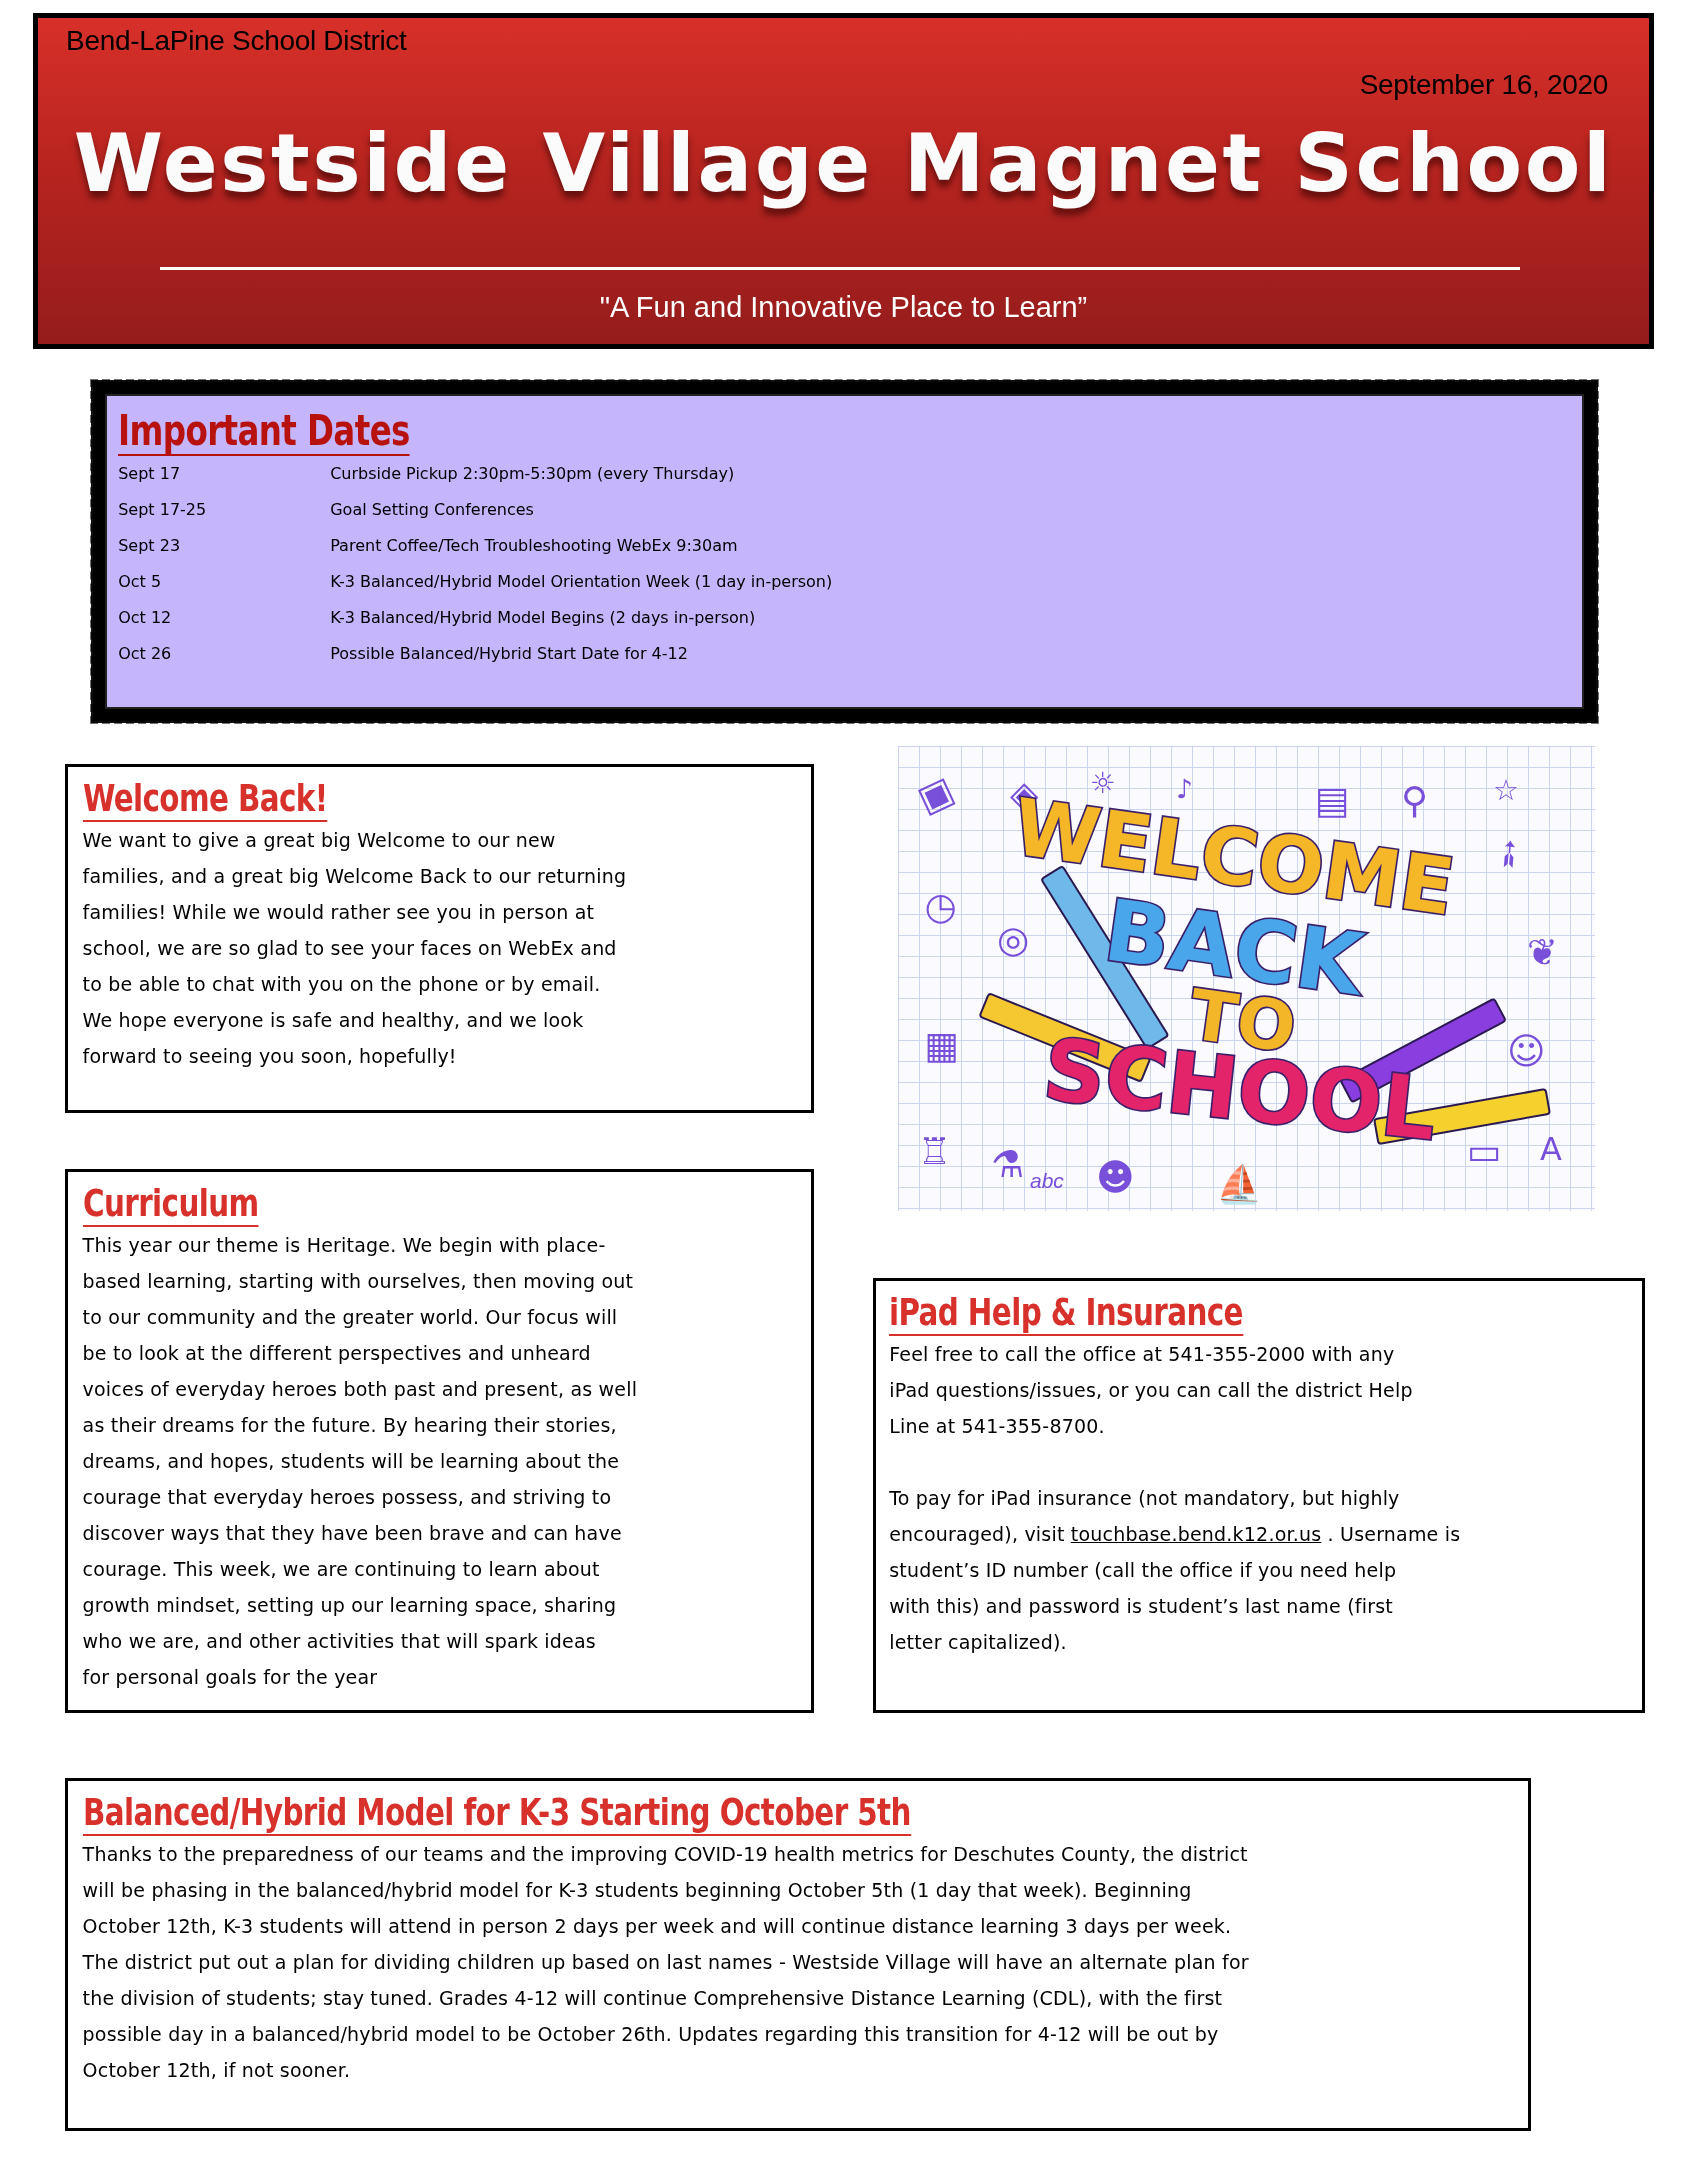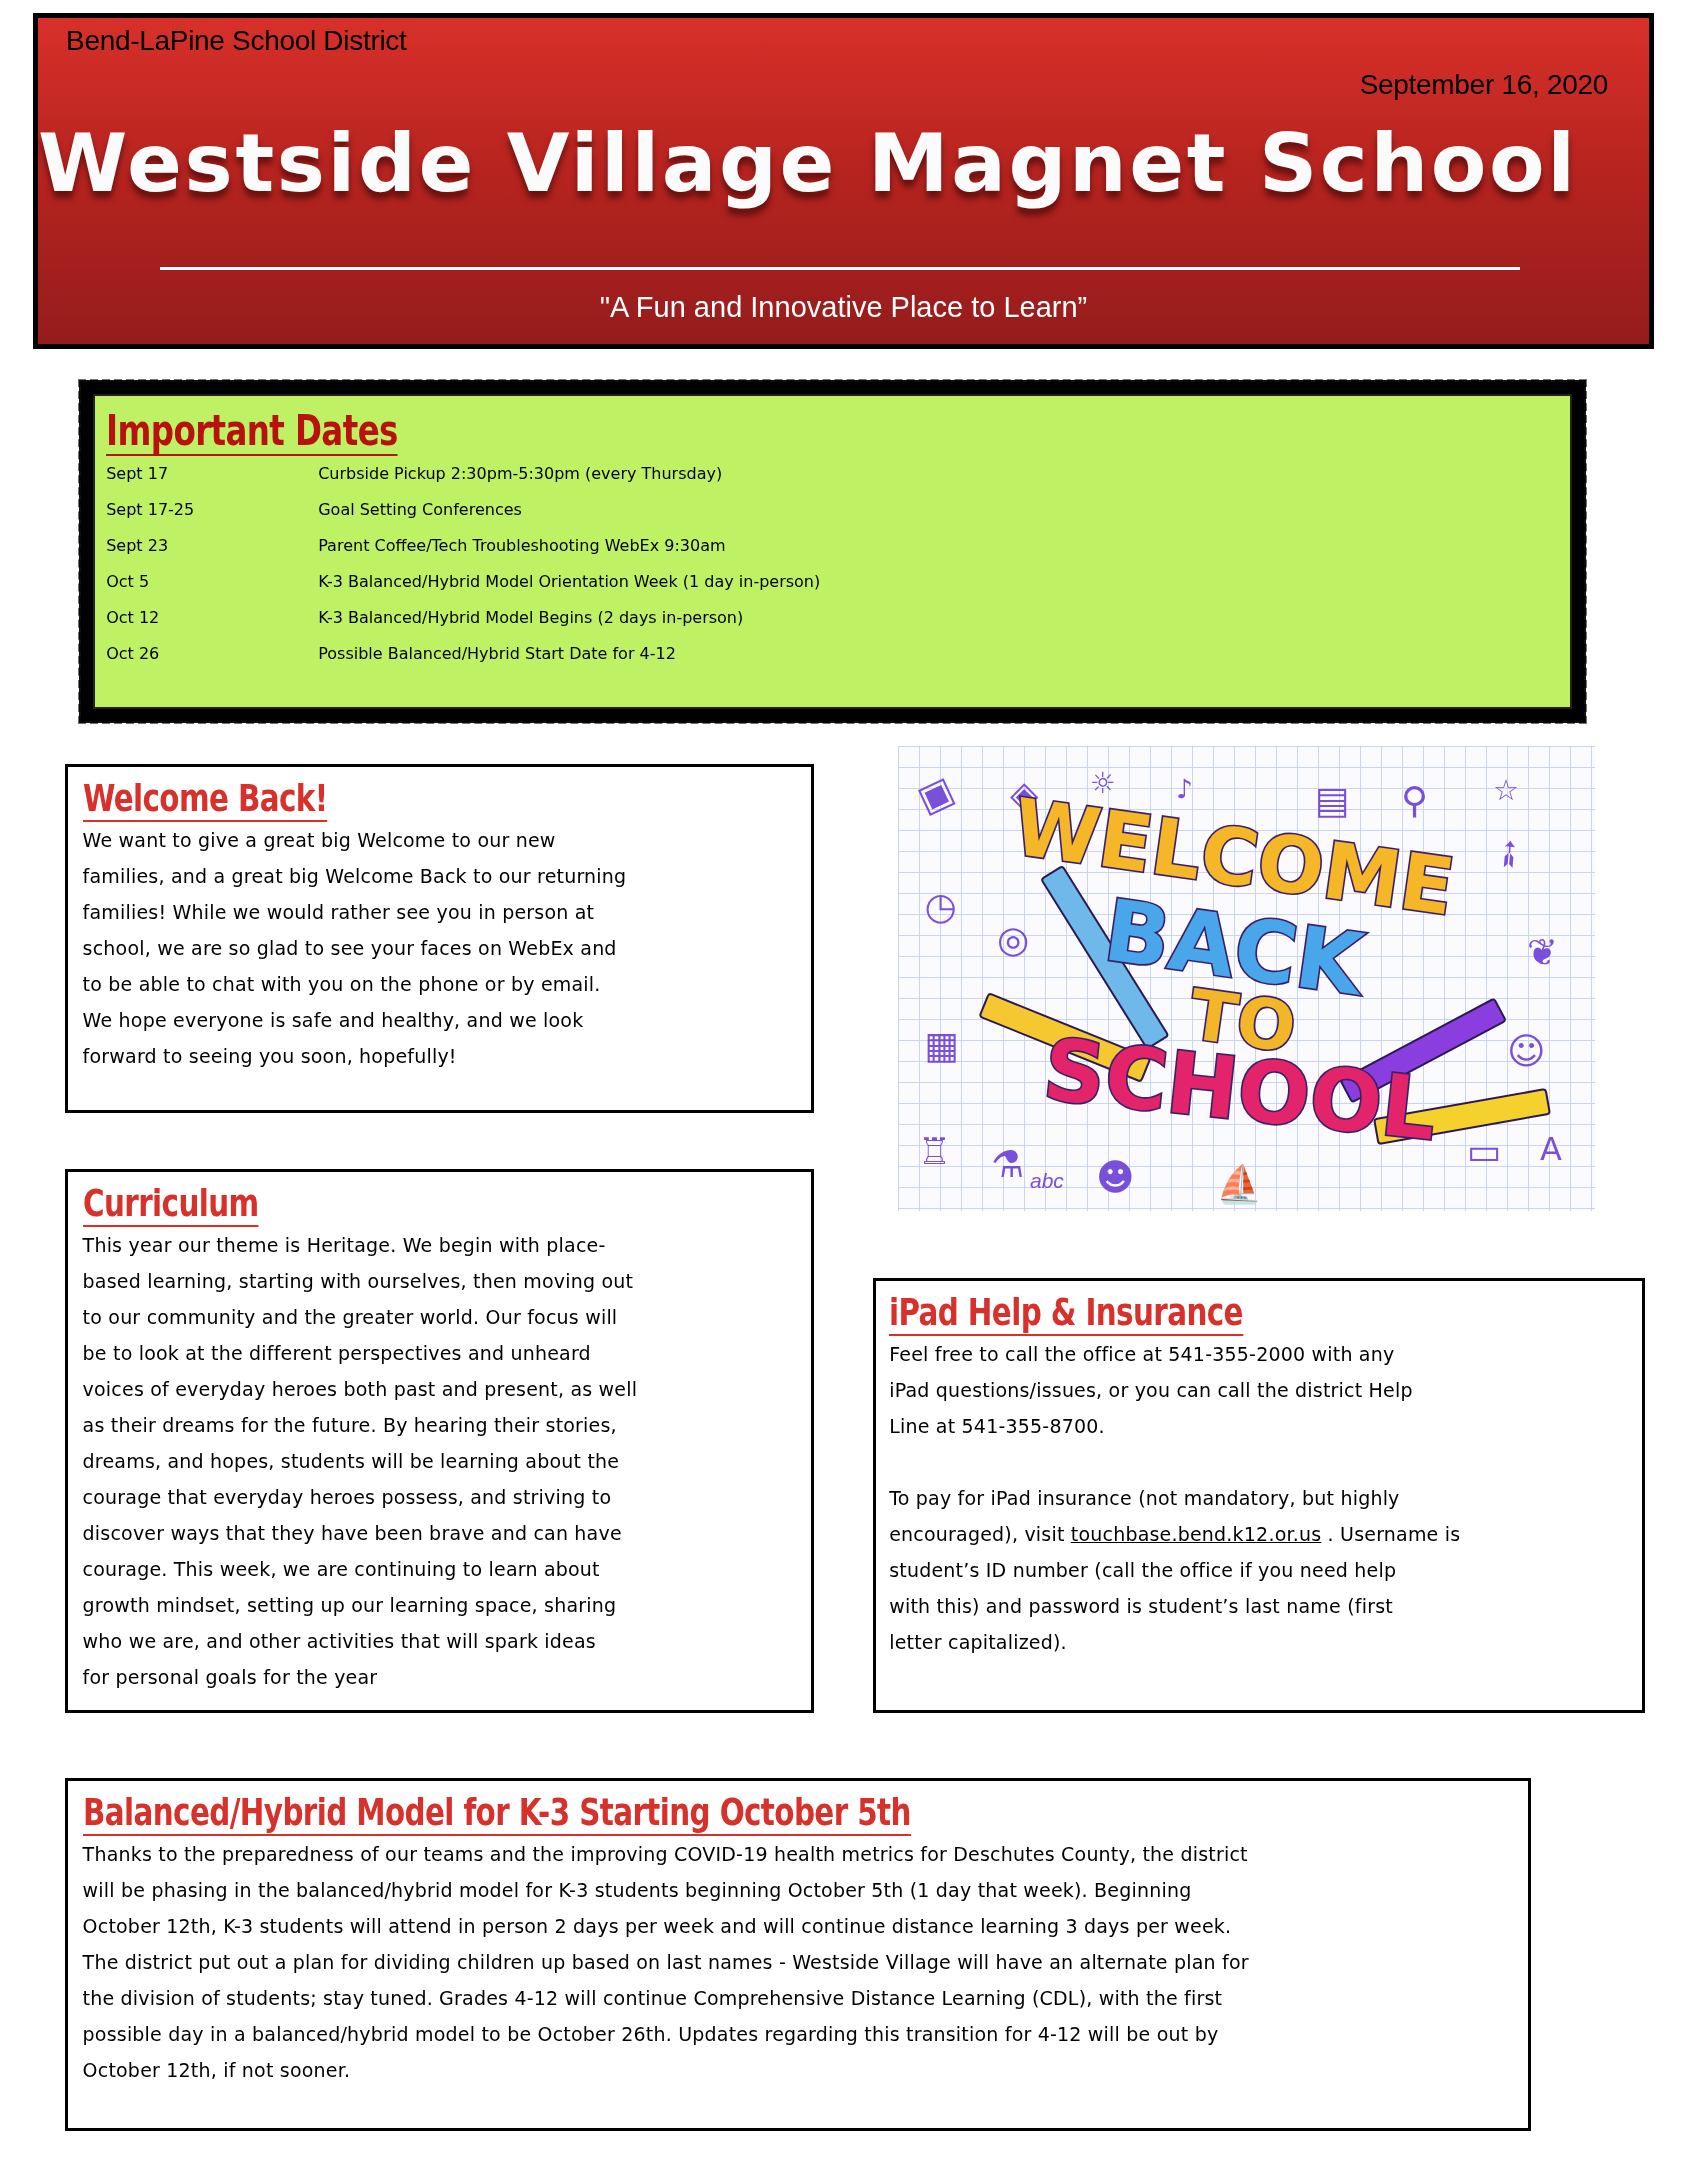--- a/index.html
+++ b/index.html
@@ -12,21 +12,21 @@
       box-sizing: border-box; border: 5.3px solid #000;
       background: linear-gradient(180deg, #d8302a 0%, #b8241f 45%, #951c1c 100%);
     }
     .hdr-district, .hdr-date {
       position: absolute; top: 6.6px; font-family: "Liberation Sans", sans-serif;
       font-size: 28px; color: #000; letter-spacing: -0.3px;
     }
     .hdr-district { left: 28px; }
     .hdr-date { right: 41px; margin-top: 44px; }
     .hdr-title {
-      position: absolute; left: 0; right: 0; top: 98px; 
+      position: absolute; left: 0; right: 0; top: 98px; text-align: center;
       font-family: "DejaVu Sans", sans-serif; font-weight: bold; font-size: 81px;
       color: #fbfbfb; letter-spacing: 2.6px;
       text-shadow: 0 6.6px 6.6px rgba(40,0,0,0.55);
     }
     .hdr-rule {
       position: absolute; left: 122px; width: 1360px; top: 249px; height: 3.3px;
       background: #ffffff;
     }
     .hdr-tagline {
       position: absolute; left: 0; right: 0; top: 273px; text-align: center;
@@ -44,22 +44,22 @@
       border-bottom: 2px solid #d8302a; padding-bottom: 1.3px; letter-spacing: -0.7px;
       transform: scaleX(0.86); transform-origin: left;
     }
     .body-text {
       font-family: "DejaVu Sans", sans-serif; font-size: 19px; line-height: 36px;
       color: #000; letter-spacing: 0.2px;
     }
 
     
     .dates {
-      position: absolute; left: 81px; top: 382px; width: 1503px; height: 339px;
-      box-sizing: border-box; background: #bef264;
+      position: absolute; left: 93px; top: 382px; width: 1503px; height: 339px;
+      box-sizing: border-box; background: #c4b5fd;
       border: 12px solid #000;
       box-shadow: inset 0 0 0 2px #222, 0 0 0 2px #111;
       padding: 14.6px 16px 0 13.2px;
     }
     .dates::before {
       content: ""; position: absolute; inset: -14.6px; pointer-events: none;
       border: 4px dashed #000; opacity: 0.55;
     }
     .dates .box-title { color: #b8120e; border-bottom-color: #b8120e; font-size: 42px; }
     .date-row { display: flex; font-size: 16px; line-height: 36px; gap: 16px; }

